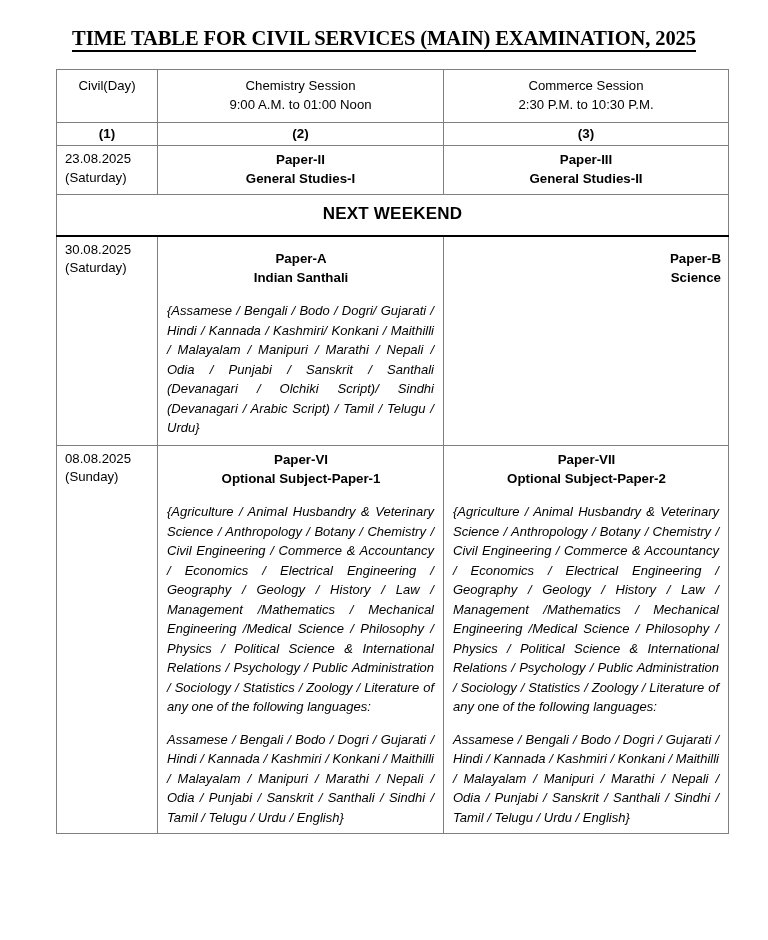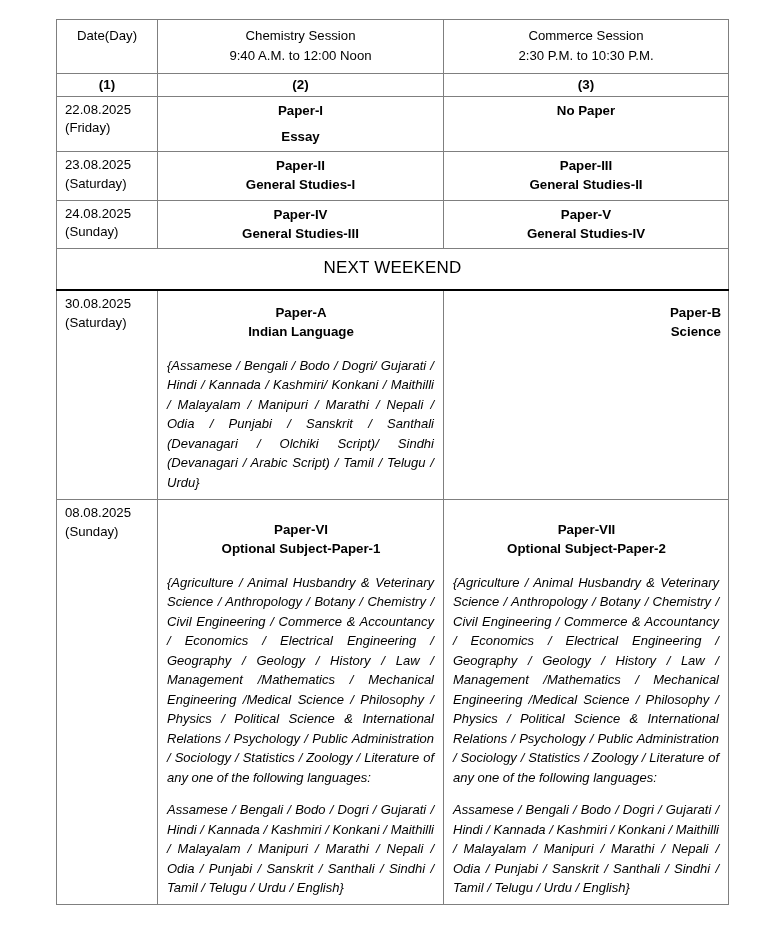--- a/index.html
+++ b/index.html
@@ -72,21 +72,21 @@
     text-align: center;
     font-weight: bold;
     font-size: 13.3px;
     line-height: 1.45;
     padding: 4px 6px 5px 6px;
   }
   .c-paper .l2 { display: block; }
   .gap-row .c-paper .l2 { margin-top: 7px; }
   .c-weekend {
     text-align: center;
-    font-weight: normal;
+    font-weight: bold;
     font-size: 17px;
     padding: 9px 6px 11px 6px;
     letter-spacing: 0.2px;
   }
   td.weekend-td {
     border-bottom: 2px solid #000000 !important;
   }
   .italic-block {
     font-style: italic;
     font-size: 13px;
@@ -98,48 +98,48 @@
   }
   .italic-block.first { margin-top: 14px; }
   .c-optional .c-paper-inner {
     text-align: center;
     font-weight: bold;
     font-size: 13.3px;
     line-height: 1.45;
   }
   .cellpad-opt {
     padding: 4px 7px 6px 8px;
-    margin-top: 16px;
   }
   .cellpad-lang {
     padding: 12px 7px 7px 8px;
   }
 </style>
 </head>
 <body>
 
 <div class="page">
 
+  <div class="doc-title"><span class="ttl">TIME TABLE FOR CIVIL SERVICES (MAIN) EXAMINATION, 2025</span></div>
 
   <table class="tt">
     <colgroup>
       <col class="c1">
         <col class="c2">
         <col class="c3">
     </colgroup>
     <tbody>
 
       <tr>
         <td>
-          <div class="c-head">Date(Day)</div>
+          <div class="c-head">Civil(Day)</div>
         </td>
         <td>
           <div class="c-head">
             <span>Chemistry Session</span><br>
-            <span>9:40 A.M. to 12:00 Noon</span>
+            <span>9:00 A.M. to 01:00 Noon</span>
           </div>
         </td>
         <td>
           <div class="c-head">
             <span>Commerce Session</span><br>
             <span>2:30 P.M. to 10:30 P.M.</span>
           </div>
         </td>
       </tr>
 
@@ -148,39 +148,20 @@
             <div class="c-num">(1)</div>
           </td>
         <td>
             <div class="c-num">(2)</div>
           </td>
         <td>
             <div class="c-num">(3)</div>
           </td>
       </tr>
 
-      <tr class="gap-row">
-        <td>
-          <div class="c-date">
-            <span>22.08.2025</span><br>
-            <span>(Friday)</span>
-          </div>
-        </td>
-        <td>
-          <div class="c-paper">
-            <span>Paper-I</span>
-            <span class="l2">Essay</span>
-          </div>
-        </td>
-        <td>
-          <div class="c-paper">
-            <span>No Paper</span>
-          </div>
-        </td>
-      </tr>
 
       <tr>
         <td>
           <div class="c-date">
             <span>23.08.2025</span><br>
             <span>(Saturday)</span>
           </div>
         </td>
         <td>
           <div class="c-paper">
@@ -189,59 +170,39 @@
           </div>
         </td>
         <td>
           <div class="c-paper">
             <span>Paper-III</span>
             <span class="l2">General Studies-II</span>
           </div>
         </td>
       </tr>
 
-      <tr>
-        <td>
-          <div class="c-date">
-            <span>24.08.2025</span><br>
-            <span>(Sunday)</span>
-          </div>
-        </td>
-        <td>
-          <div class="c-paper">
-            <span>Paper-IV</span>
-            <span class="l2">General Studies-III</span>
-          </div>
-        </td>
-        <td>
-          <div class="c-paper">
-            <span>Paper-V</span>
-            <span class="l2">General Studies-IV</span>
-          </div>
-        </td>
-      </tr>
 
       <tr>
         <td class="weekend-td" colspan="3">
           <div class="c-weekend">NEXT WEEKEND</div>
         </td>
       </tr>
 
       <tr>
         <td>
           <div class="c-date">
             <span>30.08.2025</span><br>
             <span>(Saturday)</span>
           </div>
         </td>
         <td>
           <div class="cellpad-lang">
             <div class="c-paper-inner" style="text-align:center;font-weight:bold;font-size:13.3px;line-height:1.45;">
               <span>Paper-A</span><br>
-              <span>Indian Language</span>
+              <span>Indian Santhali</span>
             </div>
             <div class="italic-block first">{Assamese / Bengali / Bodo / Dogri/ Gujarati / Hindi / Kannada / Kashmiri/ Konkani / Maithilli / Malayalam / Manipuri / Marathi / Nepali / Odia / Punjabi / Sanskrit / Santhali (Devanagari / Olchiki Script)/ Sindhi (Devanagari / Arabic Script) / Tamil / Telugu / Urdu}</div>
           </div>
         </td>
         <td>
           <div class="cellpad-lang">
             <div class="c-paper-inner" style="text-align:right;font-weight:bold;font-size:13.3px;line-height:1.45;">
               <span>Paper-B</span><br>
               <span>Science</span>
             </div>

